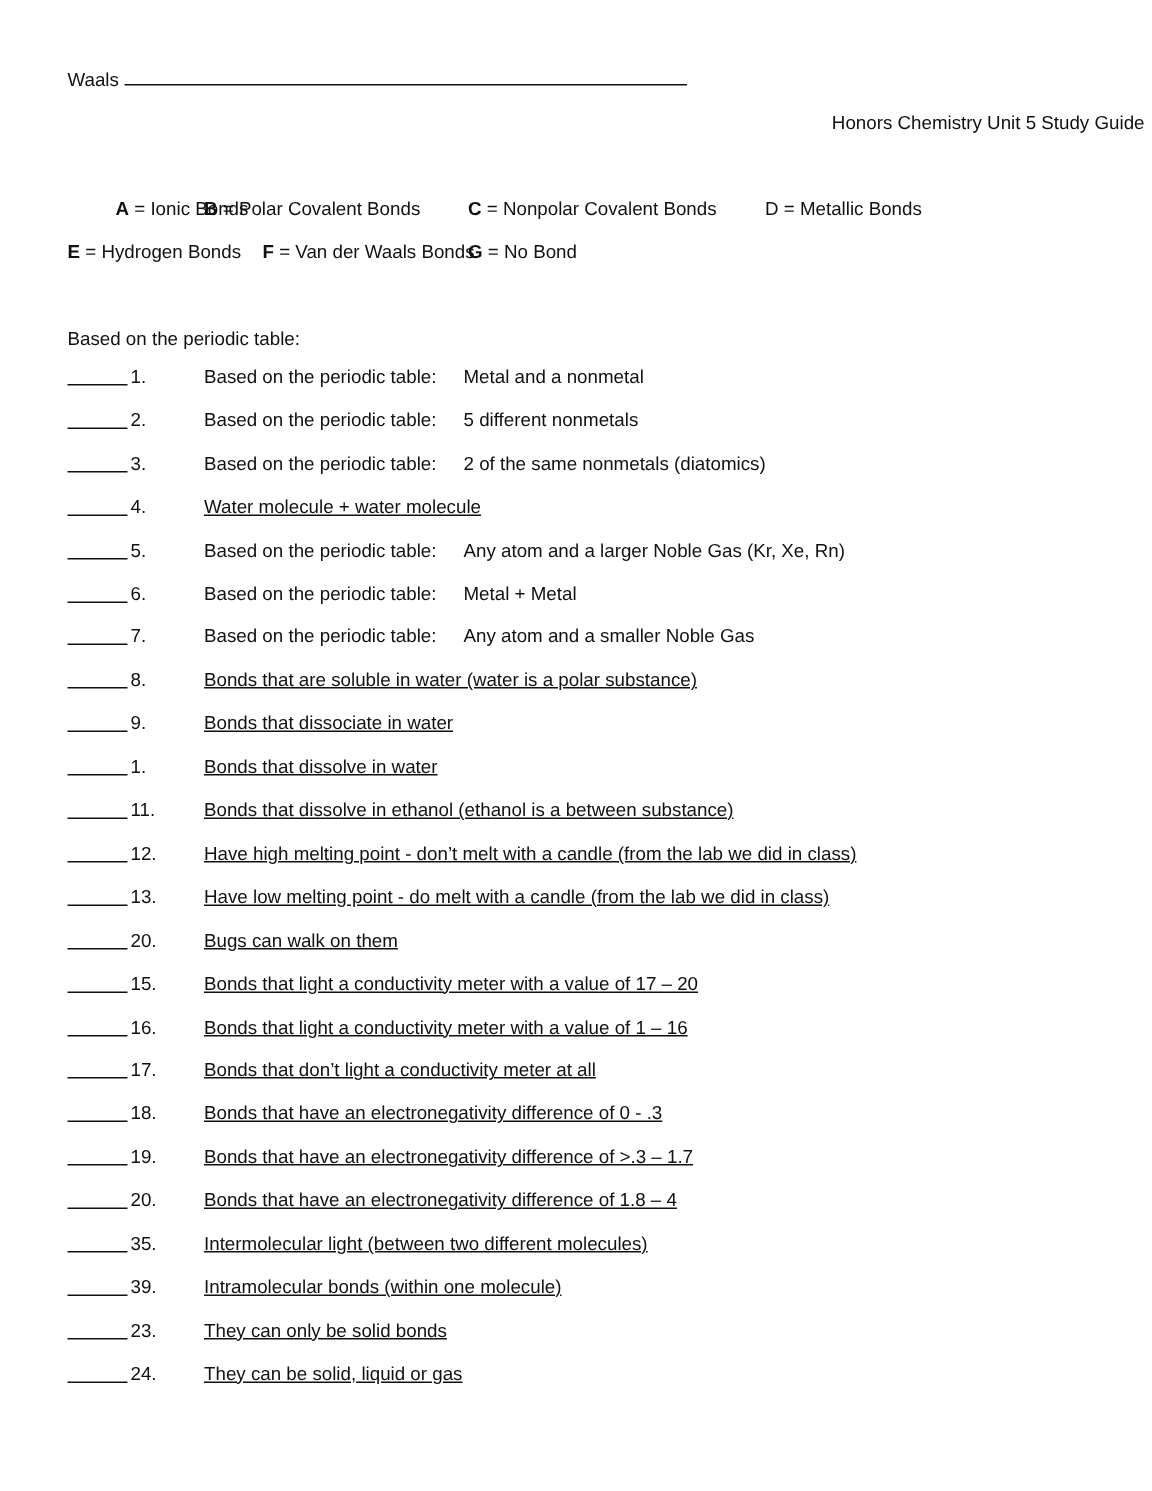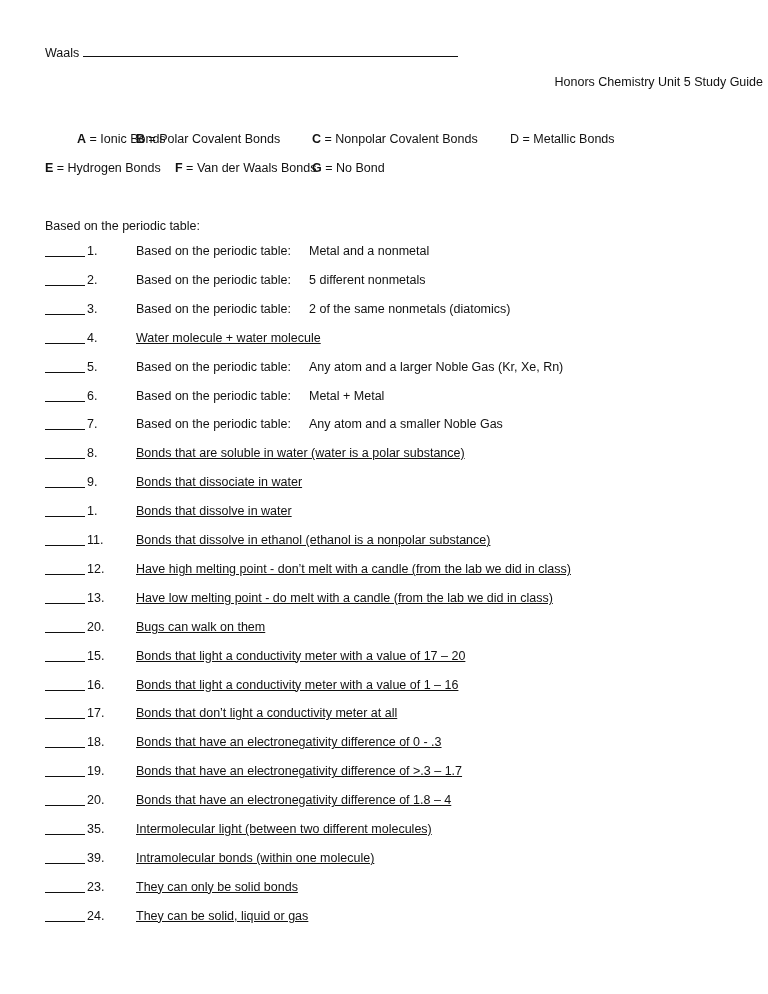--- a/index.html
+++ b/index.html
@@ -98,21 +98,21 @@
       <span class="q">Bonds that dissociate in water</span>
     </div>
     <div class="item" style="top: 504.1px;">
       <span class="blank"></span>
       <span class="num">1.</span>
       <span class="q">Bonds that dissolve in water</span>
     </div>
     <div class="item" style="top: 533px;">
       <span class="blank"></span>
       <span class="num">11.</span>
-      <span class="q">Bonds that dissolve in ethanol  (ethanol is a nonpolar substance)</span>
+      <span class="q">Bonds that dissolve in ethanol  (ethanol is a between substance)</span>
     </div>
     <div class="item" style="top: 561.9px;">
       <span class="blank"></span>
       <span class="num">12.</span>
       <span class="q">Have high melting point - don’t melt with a candle (from the lab we did in class)</span>
     </div>
     <div class="item" style="top: 590.8px;">
       <span class="blank"></span>
       <span class="num">13.</span>
       <span class="q">Have low melting point - do melt with a candle (from the lab we did in class)</span>

